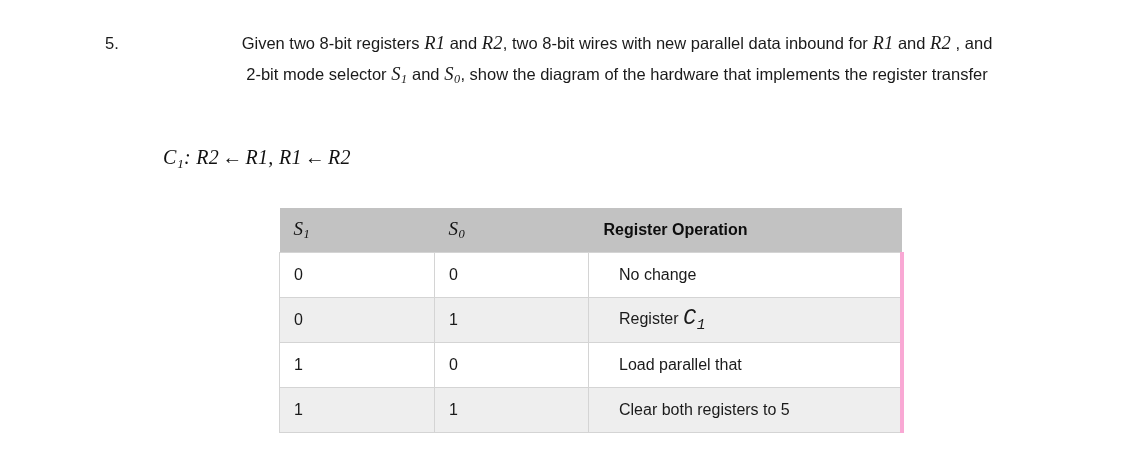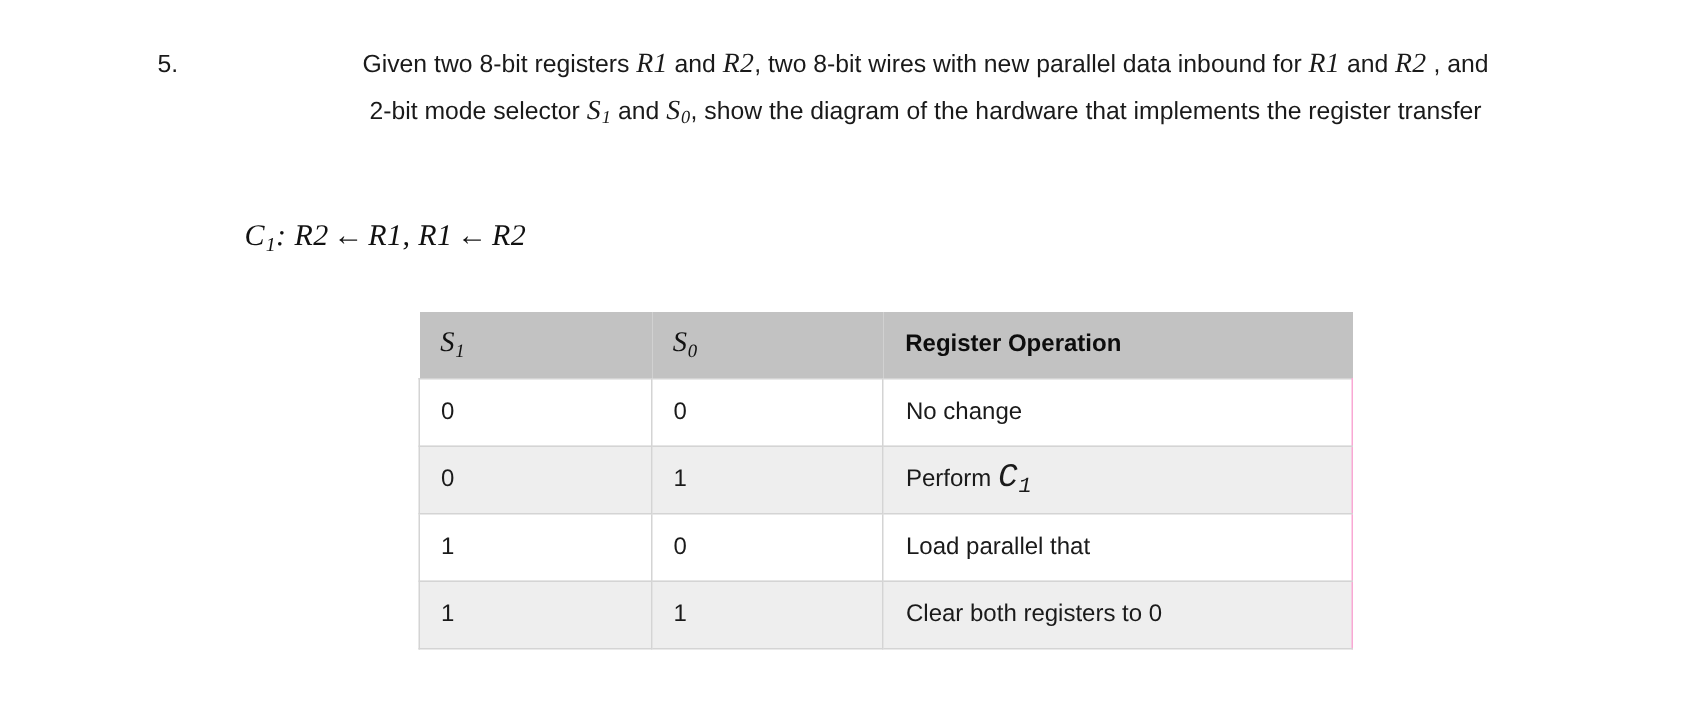--- a/index.html
+++ b/index.html
@@ -125,22 +125,22 @@
     padding: 0 0 0 14px;
     vertical-align: middle;
     font-size: 16px;
     color: #1a1a1a;
     border-right: 1px solid #d4d4d4;
     border-bottom: 1px solid #d4d4d4;
     box-sizing: border-box;
     background: #ffffff;
   }
   .truth-table tbody td:last-child {
-    border-right: 1px solid #f9a8d4;
-    padding-left: 15px;
+    border-right: 4px solid #f9a8d4;
+    padding-left: 30px;
   }
   .truth-table tbody tr.alt td {
     background: #eeeeee;
   }
   .truth-table tbody tr:first-child td {
     border-top: 1px solid #d4d4d4;
   }
   .truth-table tbody td:first-child {
     border-left: 1px solid #d4d4d4;
   }
@@ -182,26 +182,26 @@
   </thead>
   <tbody>
     <tr>
       <td>0</td>
       <td>0</td>
       <td><span>No change</span></td>
     </tr>
     <tr class="alt">
       <td>0</td>
       <td>1</td>
-      <td><span>Perform </span><span class="cellmath"><span>C</span><span class="sub">1</span></span></td>
+      <td><span>Register </span><span class="cellmath"><span>C</span><span class="sub">1</span></span></td>
     </tr>
     <tr>
       <td>1</td>
       <td>0</td>
       <td><span>Load parallel that</span></td>
     </tr>
     <tr class="alt">
       <td>1</td>
       <td>1</td>
-      <td><span>Clear both registers to 0</span></td>
+      <td><span>Clear both registers to 5</span></td>
     </tr>
   </tbody>
 </table>
 
 </body></html>

